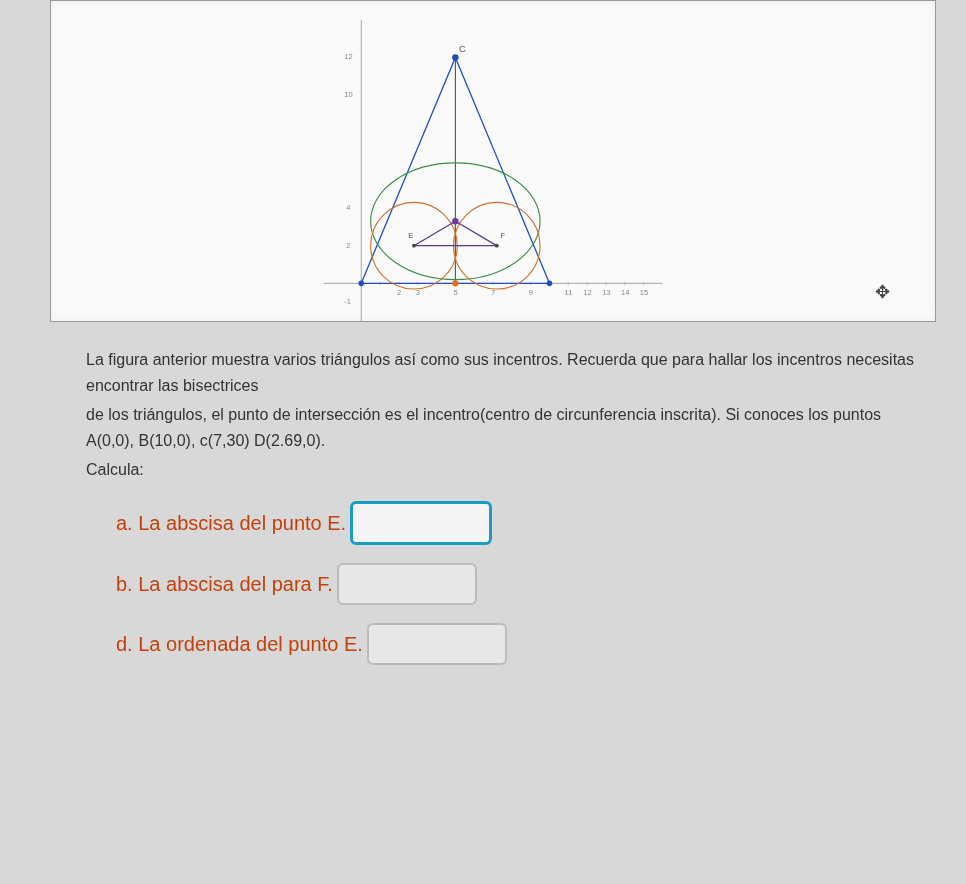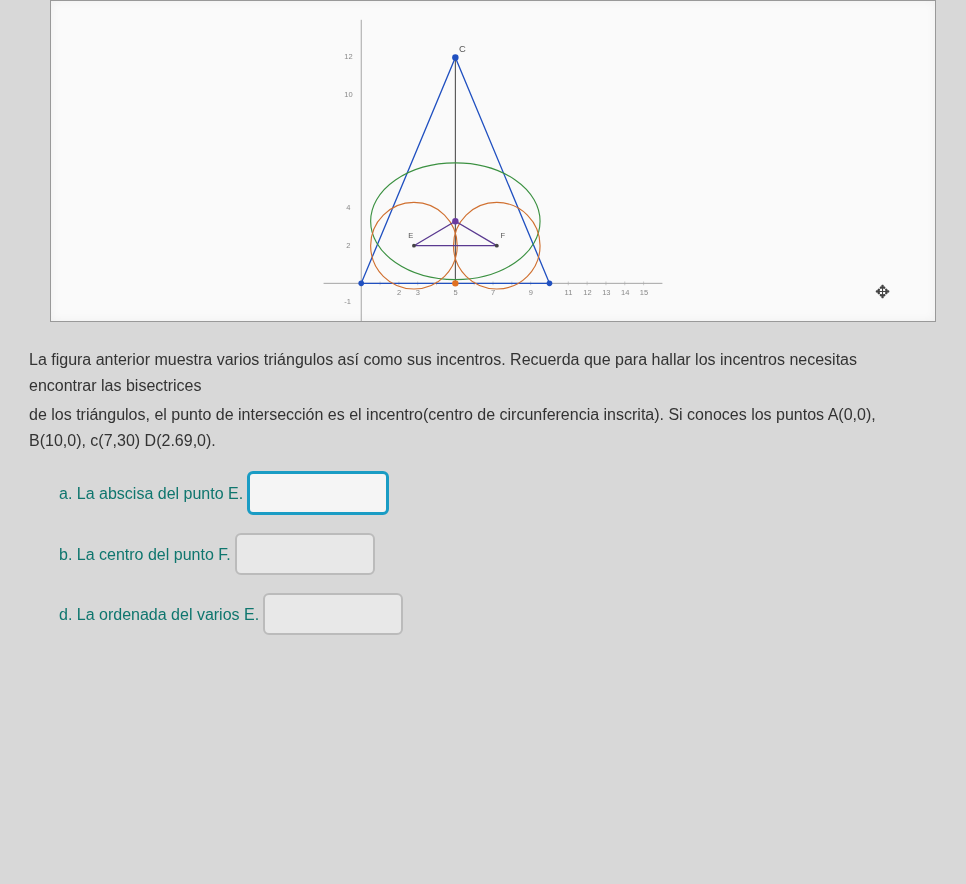--- a/index.html
+++ b/index.html
@@ -21,41 +21,41 @@
       display: block;
     }
     .move-icon {
       position: absolute;
       right: 45px;
       top: 280px;
       font-size: 18px;
       color: #444;
     }
     .content {
-      padding: 25px 40px 20px 29px;
+      padding: 25px 40px 20px 86px;
       font-size: 16px;
       line-height: 1.6;
       color: #333;
       background: #d8d8d8;
     }
     .content p {
       margin: 0 0 4px 0;
     }
     .questions {
       padding-left: 30px;
       margin-top: 18px;
     }
     .question-row {
       display: flex;
       align-items: center;
       margin-bottom: 18px;
     }
     .question-label {
-      font-size: 16px;
-      color: #0f766e;
+      font-size: 20px;
+      color: #c2410c;
     }
     .answer-input {
       width: 120px;
       height: 38px;
       border: 2px solid #bbb;
       border-radius: 6px;
       font-size: 16px;
       padding: 0 8px;
       margin-left: 4px;
       background: #e8e8e8;
@@ -138,28 +138,29 @@
         <text x="-0.9" y="1.1" font-size="0.4" fill="#888">-1</text>
       </g>
     </g>
   </svg>
   <span class="move-icon">✥</span>
 </div>
 
 <div class="content">
   <p>La figura anterior muestra varios triángulos así como sus incentros. Recuerda que para hallar los incentros necesitas encontrar las bisectrices</p>
   <p>de los triángulos, el punto de intersección es el incentro(centro de circunferencia inscrita). Si conoces los puntos A(0,0), B(10,0), c(7,30) D(2.69,0).</p>
+  <p>Calcula:</p>
 
   <div class="questions">
     <div class="question-row">
       <span class="question-label">a. La abscisa del punto E.</span>
       <input class="answer-input active" type="text" style="">
     </div>
     <div class="question-row">
-      <span class="question-label">b. La centro del punto F.</span>
+      <span class="question-label">b. La abscisa del para F.</span>
       <input class="answer-input" type="text" style="">
     </div>
     <div class="question-row">
-      <span class="question-label">d. La ordenada del varios E.</span>
+      <span class="question-label">d. La ordenada del punto E.</span>
       <input class="answer-input" type="text" style="">
     </div>
   </div>
 </div>
 
 </body></html>

